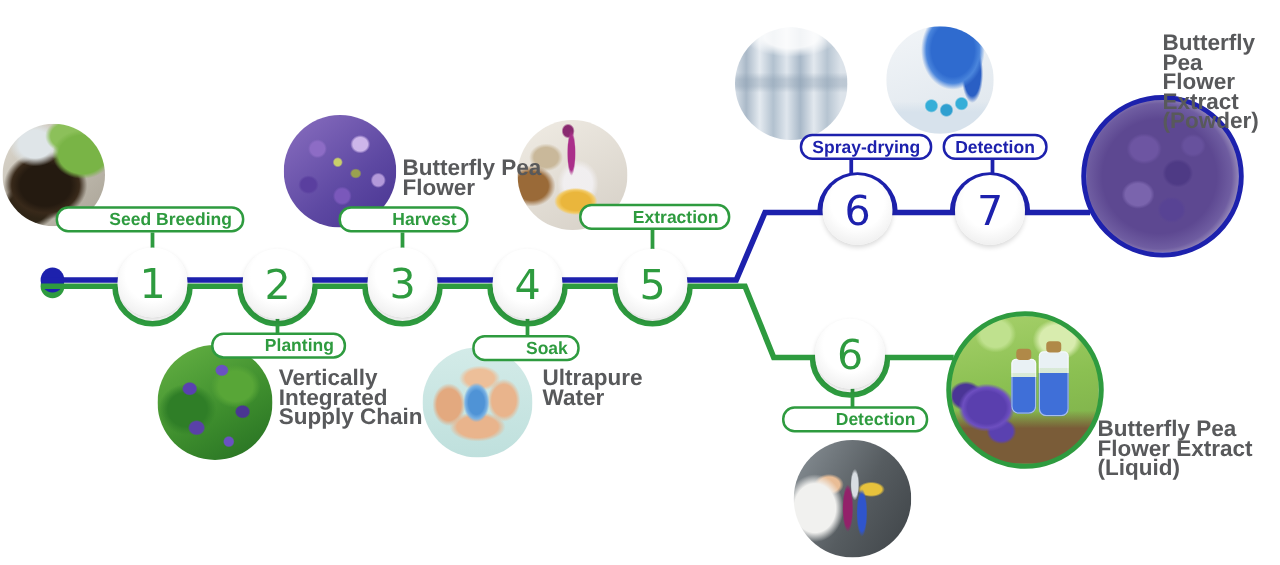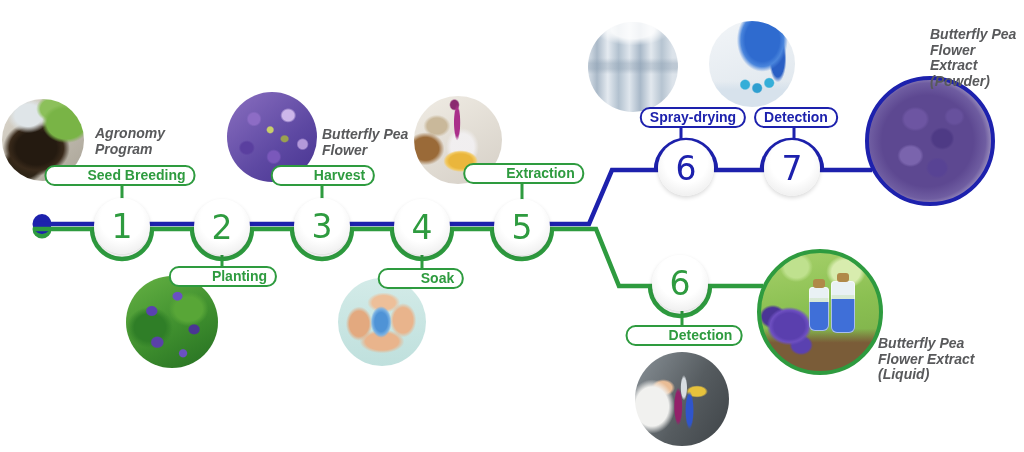--- a/index.html
+++ b/index.html
@@ -29,23 +29,22 @@
   .pill{
     position:absolute;transform:translateX(-50%);
     background:#fff;border:2px solid;border-radius:10px;
     padding:0 8px;font-size:14px;font-weight:bold;line-height:17px;
     white-space:nowrap;
   }
   .pill.green{border-color:var(--green);color:var(--green);padding-left:41px;}
   .pill.blue{border-color:var(--blue);color:var(--blue);}
   .caption{
     position:absolute;color:var(--gray_text);
-    font-size:14px;font-weight:bold;line-height:15.5px;
+    font-size:18px;font-weight:bold;line-height:15.5px;
     white-space:pre-line;
-    font-style:italic;
   }
   .photo{position:absolute;border-radius:50%;overflow:hidden;}
   .photo.ring-blue{border:4px solid var(--blue);}
   .photo.ring-green{border:4px solid var(--green);}
 
   .seeds-photo{left:2px;top:99px;width:82px;height:82px;background:
     radial-gradient(42% 34% at 78% 30%, #79b446 0 55%, rgba(121,180,70,0) 70%),
     radial-gradient(30% 24% at 62% 12%, #8cc05a 0 50%, rgba(140,192,90,0) 68%),
     radial-gradient(36% 30% at 32% 20%, #dfe5e8 0 45%, rgba(200,210,215,0) 72%),
     radial-gradient(55% 45% at 42% 60%, #241a10 0 45%, #38291a 60%, rgba(56,41,26,0) 74%),
@@ -171,24 +170,27 @@
 
   <div class="pill green" style="left:120px;top:165px;">Seed Breeding</div>
   <div class="pill green" style="left:223px;top:266px;text-align:right;">Planting</div>
   <div class="pill green" style="left:323px;top:165px;text-align:center;">Harvest</div>
   <div class="pill green" style="left:421px;top:268px;">Soak</div>
   <div class="pill green" style="left:524px;top:163px;text-align:right;">Extraction</div>
   <div class="pill blue" style="left:681px;top:107px;margin-left:12px;">Spray-drying</div>
   <div class="pill blue" style="left:796px;top:107px;">Detection</div>
   <div class="pill green" style="left:684px;top:325px;">Detection</div>
 
-  <div class="caption" style="left:95px;top:126px;">Agronomy
-Program</div>
+  <div class="caption" style="left:223px;top:295px;">Vertically
+Integrated
+Supply Chain</div>
   <div class="caption" style="left:322px;top:127px;">Butterfly Pea
 Flower</div>
+  <div class="caption" style="left:434px;top:295px;">Ultrapure
+Water</div>
   <div class="caption" style="left:930px;top:27px;">Butterfly Pea
 Flower Extract
 (Powder)</div>
   <div class="caption" style="left:878px;top:336px;">Butterfly Pea
 Flower Extract
 (Liquid)</div>
 
 </div>
 
 </body></html>

